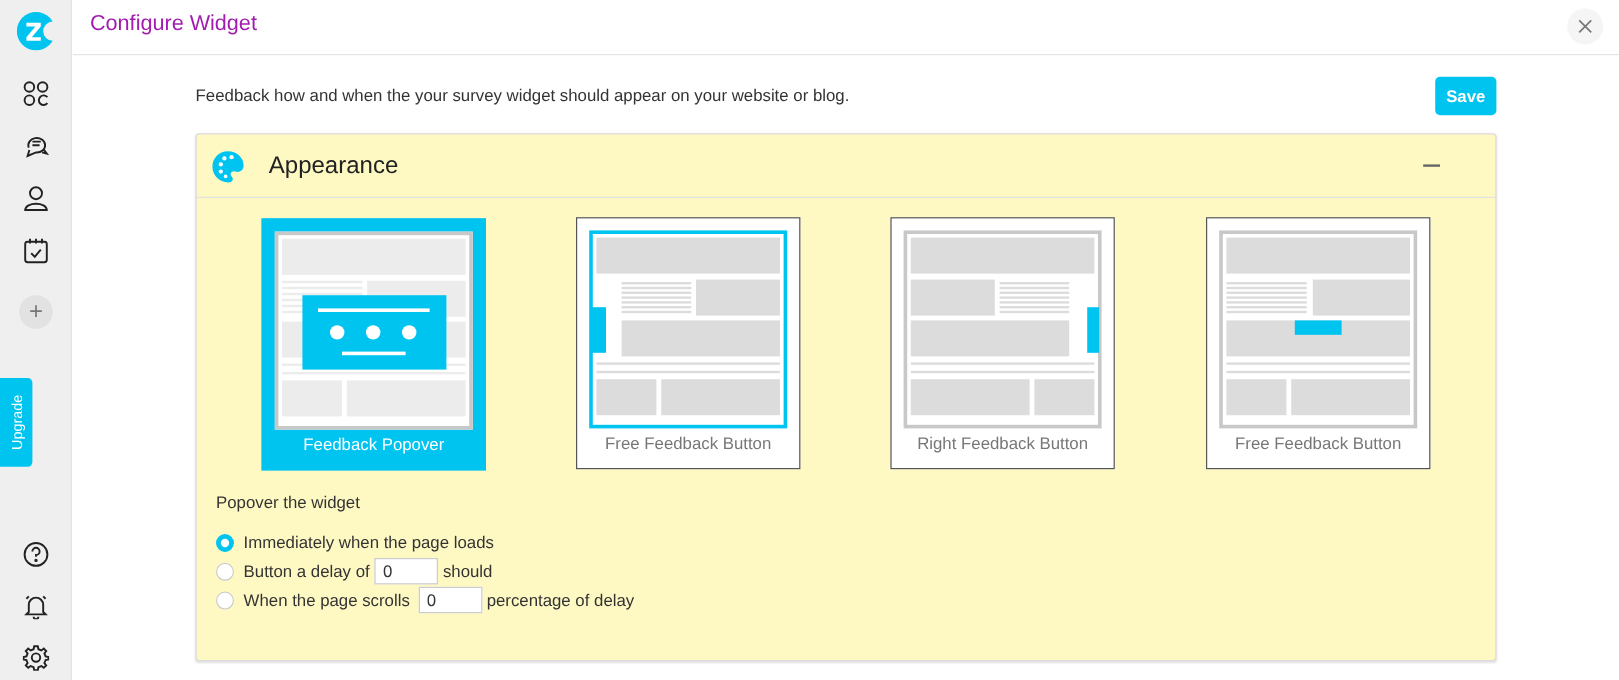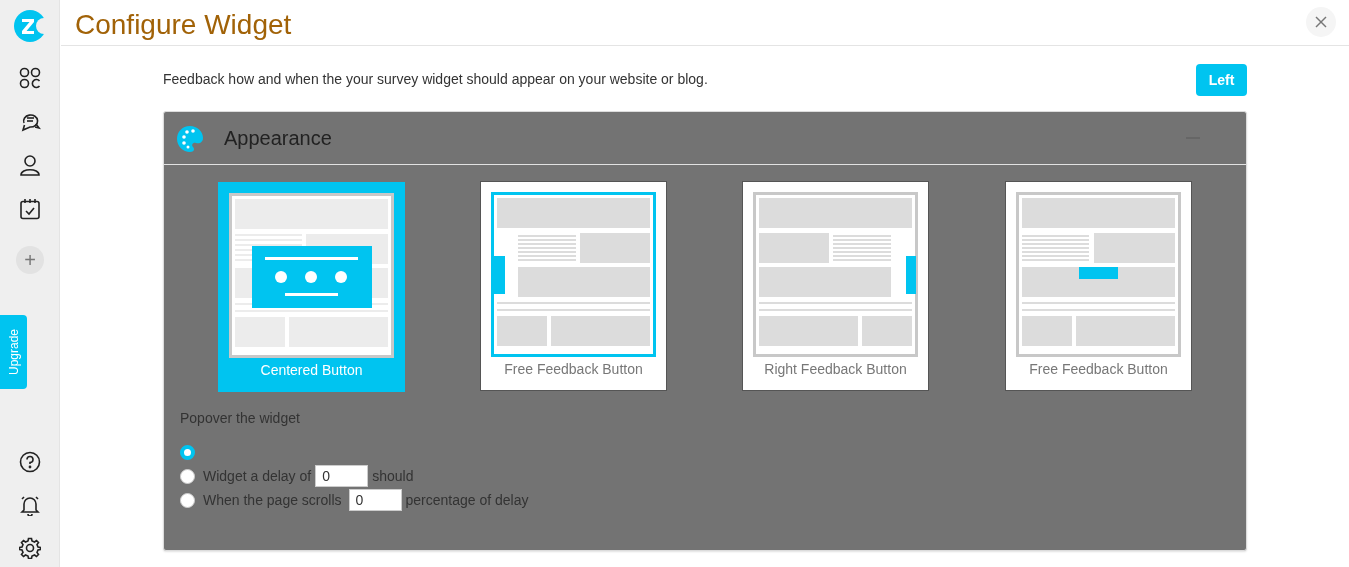--- a/index.html
+++ b/index.html
@@ -5,27 +5,27 @@
   * { box-sizing: border-box; margin: 0; padding: 0; }
   html, body { width: 1349px; height: 567px; overflow: hidden; background: #fff; font-family: "Liberation Sans", "DejaVu Sans", sans-serif; color: #222; }
   .sidebar { position: absolute; left: 0; top: 0; width: 60px; height: 567px; background: #efefef; border-right: 1px solid #e4e4e4; }
   .sb-logo { position: absolute; left: 14px; top: 10px; width: 32px; height: 32px; }
   .sb-icon { position: absolute; left: 18px; width: 24px; height: 24px; display: flex; align-items: center; justify-content: center; cursor: pointer; }
   .sb-plus { position: absolute; left: 16px; top: 246px; width: 28px; height: 28px; border-radius: 50%; background: #e2e2e2; display: flex; align-items: center; justify-content: center; color: #777; font-size: 20px; cursor: pointer; }
   .upgrade { position: absolute; left: 0; top: 315px; width: 27px; height: 74px; background: #00c4f0; border-radius: 0 4px 4px 0; cursor: pointer; }
   .upgrade span { position: absolute; left: 50%; top: 50%; transform: translate(-50%, -50%) rotate(-90deg); color: #fff; font-size: 12px; white-space: nowrap; }
 
   .header { position: absolute; left: 61px; top: 0; right: 0; height: 46px; border-bottom: 1px solid #e4e4e4; }
-  .title { position: absolute; left: 14px; top: 9px; font-size: 28px; color: #a16207; }
+  .title { position: absolute; left: 14px; top: 9px; font-size: 18px; color: #a21caf; }
   .close-btn { position: absolute; right: 13px; top: 7px; width: 30px; height: 30px; border-radius: 50%; background: #f5f5f5; display: flex; align-items: center; justify-content: center; cursor: pointer; }
 
   .desc { position: absolute; left: 163px; top: 71px; font-size: 14px; color: #333; }
   .save-btn { position: absolute; left: 1196px; top: 64px; width: 51px; height: 32px; background: #00c4f0; color: #fff; border: none; border-radius: 4px; font-size: 14px; font-weight: bold; font-family: "Liberation Sans", sans-serif; cursor: pointer; }
 
-  .panel { position: absolute; left: 163px; top: 111px; width: 1084px; height: 440px; border: 1px solid #dcdcdc; border-radius: 3px; box-shadow: 0 1px 2px rgba(0,0,0,0.12); background: #737373; }
+  .panel { position: absolute; left: 163px; top: 111px; width: 1084px; height: 440px; border: 1px solid #dcdcdc; border-radius: 3px; box-shadow: 0 1px 2px rgba(0,0,0,0.12); background: #fef9c3; }
   .panel-head { height: 53px; border-bottom: 1px solid #e2e2e2; position: relative; }
   .panel-icon { position: absolute; left: 12px; top: 13px; width: 28px; height: 28px; }
   .panel-title { position: absolute; left: 60px; top: 15px; font-size: 20px; color: #222; }
   .collapse { position: absolute; right: 46px; top: 25px; width: 14px; height: 2px; background: #666; cursor: pointer; }
   .card { position: absolute; width: 187px; height: 210px; border: 1px solid #555; background: #fff; cursor: pointer; }
   .card.selected { background: #00c4f0; border-color: #00c4f0; }
   .card .label { position: absolute; left: 0; right: 0; bottom: 13px; text-align: center; font-size: 14px; color: #777; }
   .card.selected .label { color: #fff; }
   .mock { position: absolute; left: 10px; top: 10px; width: 165px; height: 165px; border: 3px solid #c8c8c8; background: #fff; }
   .card.left .mock { border-color: #00c4f0; }
@@ -117,21 +117,21 @@
   <div class="title">Configure Widget</div>
   <div class="close-btn">
     <svg width="12" height="12" viewBox="0 0 12 12" stroke="#777" stroke-width="1.4">
         <line x1="1" y1="1" x2="11" y2="11"></line>
         <line x1="11" y1="1" x2="1" y2="11"></line>
       </svg>
   </div>
 </div>
 
 <div class="desc">Feedback how and when the your survey widget should appear on your website or blog.</div>
-<button class="save-btn">Left</button>
+<button class="save-btn">Save</button>
 
 <div class="panel">
   <div class="panel-head">
     <svg class="panel-icon" viewBox="0 0 28 28">
       <path d="M14 1 C6 1 1 7 1 14 C1 21 7 27 14 27 C18 27 19 24 17 22 C15 20 17 17 20 18 C24 19 27 17 27 13 C27 6 21 1 14 1 Z" fill="#00c4f0"></path>
       <circle cx="8" cy="12" r="1.8" fill="#fff"></circle>
         <circle cx="11" cy="7" r="1.8" fill="#fff"></circle>
       <circle cx="17" cy="6" r="1.8" fill="#fff"></circle>
         <circle cx="8" cy="18" r="1.8" fill="#fff"></circle>
       <circle cx="12" cy="22" r="1.5" fill="#fff"></circle>
@@ -157,21 +157,21 @@
     <div class="blk" style="left:3px; top:121px; width:50px; height:30px;"></div>
     <div class="blk" style="left:57px; top:121px; width:99px; height:30px;"></div>
     <div class="pop">
       <div class="bar" style="left:13px; top:11px; width:93px;"></div>
       <div class="dot" style="left:23px;"></div>
       <div class="dot" style="left:53px;"></div>
       <div class="dot" style="left:83px;"></div>
       <div class="bar" style="left:33px; top:47px; width:53px;"></div>
     </div>
   </div>
-  <div class="label">Centered Button</div>
+  <div class="label">Feedback Popover</div>
 </div>
 
 <div class="card left" style="left:480px; top:181px;">
   <div class="mock">
     <div class="blk" style="left:3px; top:3px; width:153px; height:30px;"></div>
     <div class="ln" style="left:24px; top:40px; width:58px;"></div>
     <div class="ln" style="left:24px; top:44px; width:58px;"></div>
     <div class="ln" style="left:24px; top:48px; width:58px;"></div>
     <div class="ln" style="left:24px; top:52px; width:58px;"></div>
     <div class="ln" style="left:24px; top:56px; width:58px;"></div>
@@ -227,24 +227,25 @@
     <div class="blk" style="left:3px; top:121px; width:50px; height:30px;"></div>
     <div class="blk" style="left:57px; top:121px; width:99px; height:30px;"></div>
   </div>
   <div class="label">Free Feedback Button</div>
 </div>
 
 <div class="launch-title">Popover the widget</div>
 
 <div class="opt" style="top:440px;">
   <span class="radio checked"></span>
+  <span>Immediately when the page loads</span>
 </div>
 <div class="opt" style="top:464px;">
   <span class="radio"></span>
-  <span>Widget a delay of</span>
+  <span>Button a delay of</span>
   <input class="num" type="text" value="0" style="">
   <span>should</span>
 </div>
 <div class="opt" style="top:488px;">
   <span class="radio"></span>
   <span>When the page scrolls</span>
   <input class="num" type="text" style="margin-left: 7px;" value="0">
   <span>percentage of delay</span>
 </div>
 

